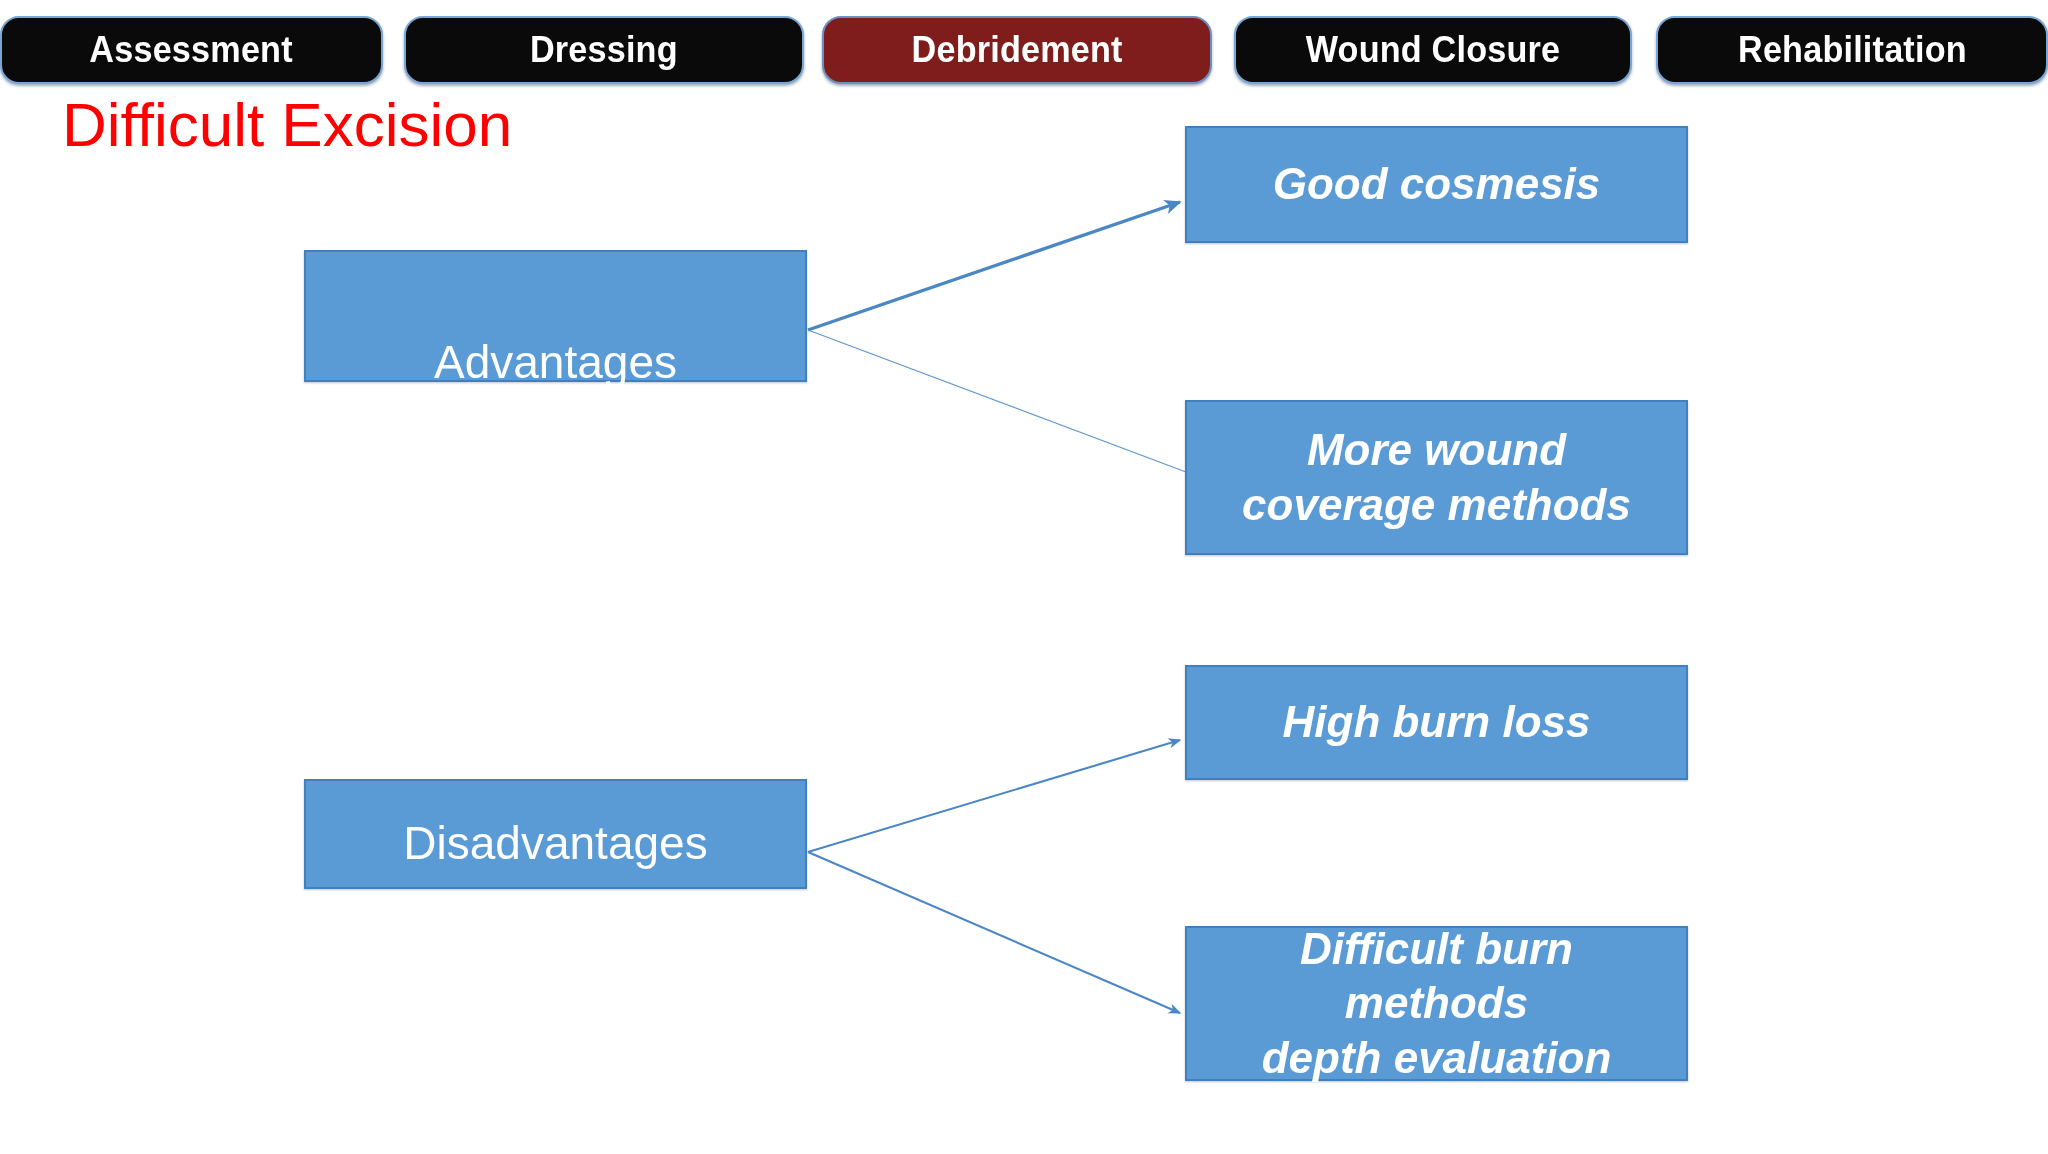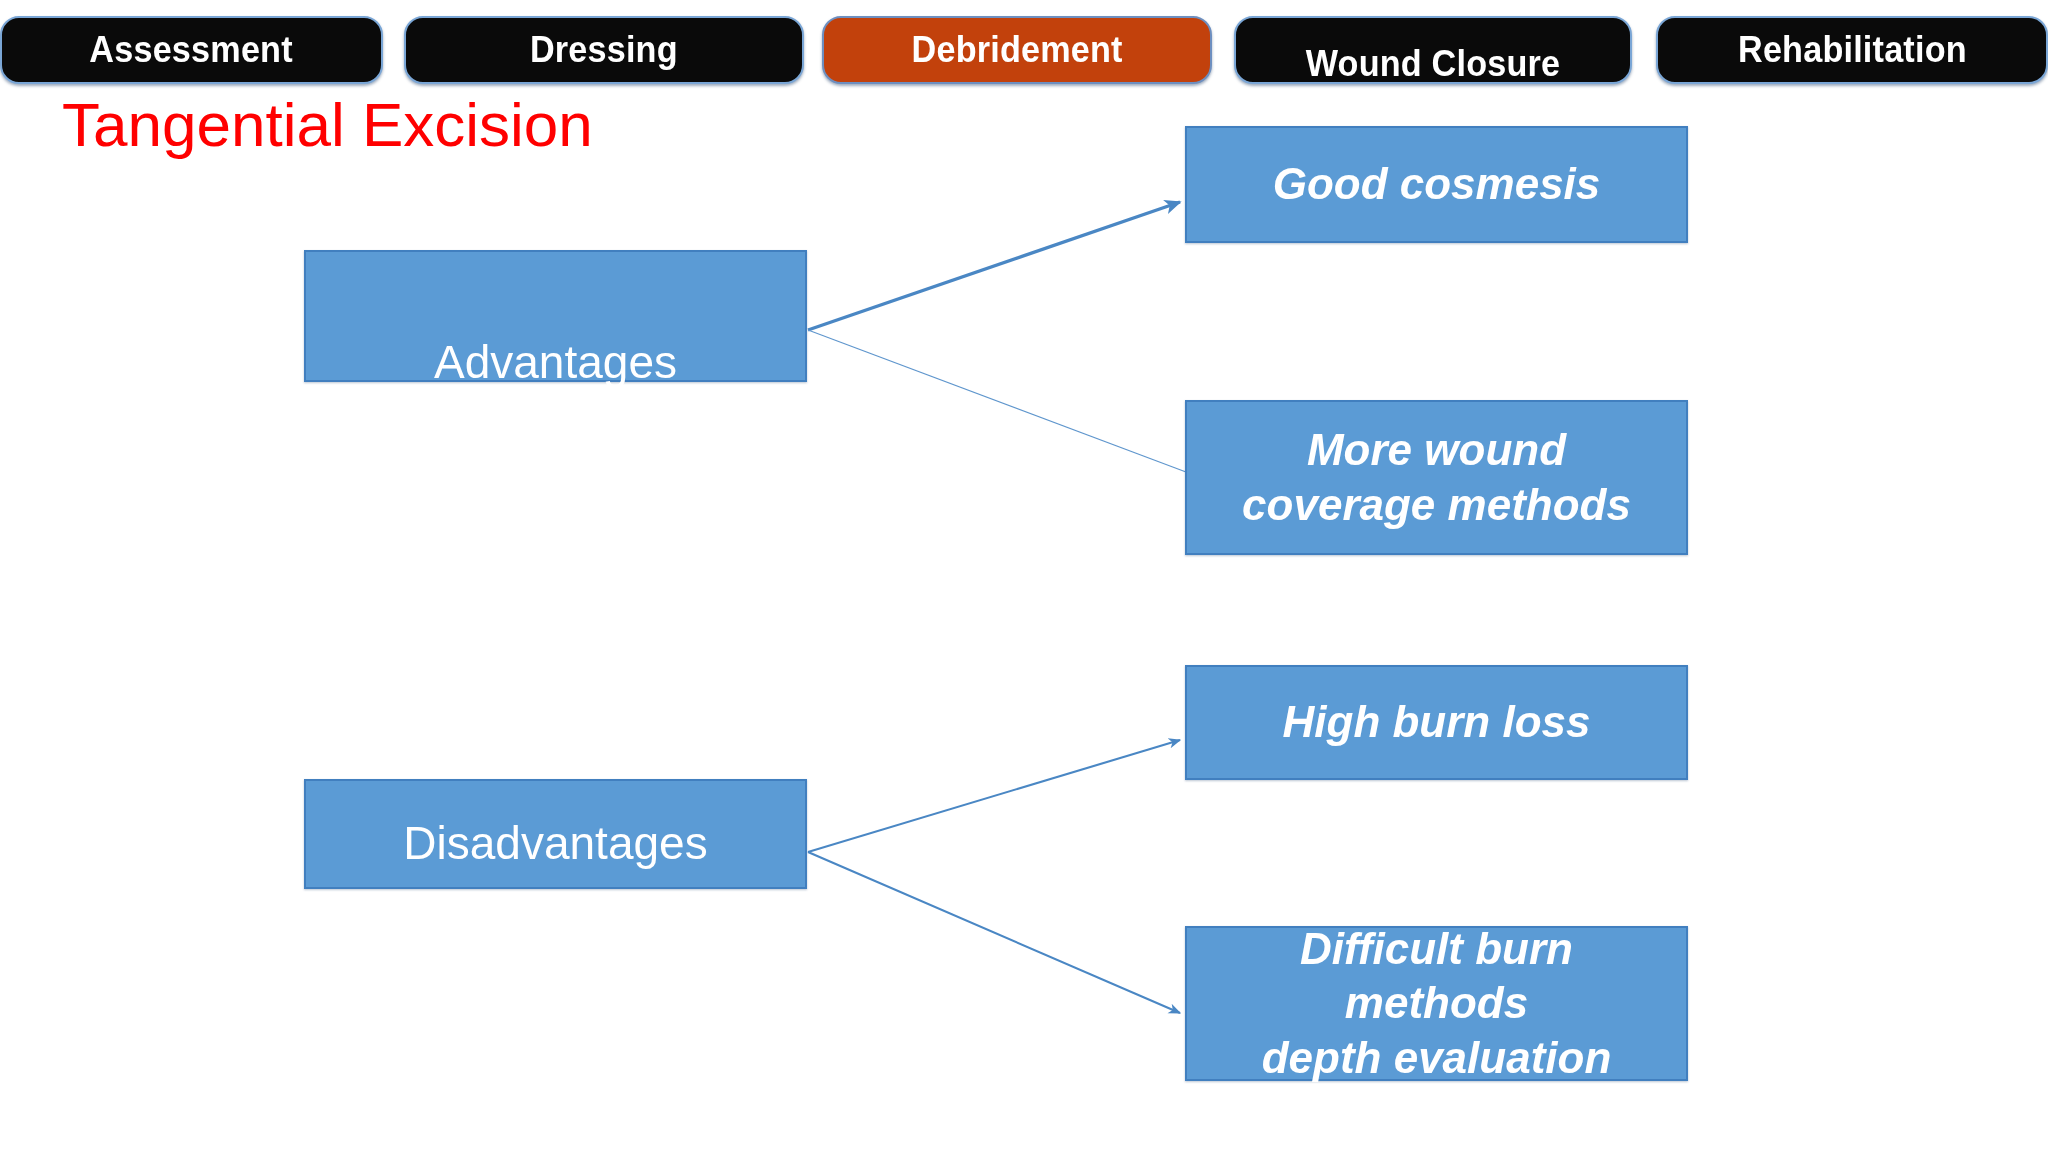--- a/index.html
+++ b/index.html
@@ -50,27 +50,27 @@
   .nav-tab .tab-label {
     font-size: 36px;
     font-weight: bold;
     line-height: 1;
     white-space: nowrap;
     letter-spacing: 0.2px;
     transform: scaleX(0.95);
   }
   .nav-tab.dark        { background: #0a0a0a; }
   .nav-tab.dark .tab-label  { color: #ffffff; }
-  .nav-tab.active      { background: #c2410c; border-color: #6d8fc0; }
+  .nav-tab.active      { background: #7f1d1d; border-color: #6d8fc0; }
   .nav-tab.active .tab-label{ color: #ffffff; }
 
   #tab-0 { left: 0px;    width: 383px; }
   #tab-1 { left: 404px;  width: 400px; }
   #tab-2 { left: 822px;  width: 390px; }
-  #tab-3 { left: 1234px; width: 398px; align-items: flex-end; }
+  #tab-3 { left: 1234px; width: 398px; }
   #tab-4 { left: 1656px; width: 392px; }
 
   
   #slide-title {
     position: absolute;
     left: 62px;
     top: 92px;
     font-size: 62px;
     color: #ff0000;
     font-weight: normal;
@@ -155,21 +155,21 @@
     <div class="nav-tab dark" id="tab-3">
       <span class="tab-label">Wound Closure</span>
     </div>
 
     <div class="nav-tab dark" id="tab-4">
       <span class="tab-label">Rehabilitation</span>
     </div>
 
   </div>
 
-  <div id="slide-title">Tangential Excision</div>
+  <div id="slide-title">Difficult Excision</div>
 
   <svg id="connectors" viewBox="0 0 2048 1154" width="2048" height="1154" xmlns="http://www.w3.org/2000/svg">
     <defs>
       <marker id="arrow-thick" viewBox="0 0 10 10" refX="9" refY="5" markerWidth="5" markerHeight="5" orient="auto-start-reverse">
         <path d="M 0 0.6 L 10 5 L 0 9.4 L 2.6 5 Z" fill="#4a87c4"></path>
       </marker>
       <marker id="arrow-medium" viewBox="0 0 10 10" refX="9" refY="5" markerWidth="6" markerHeight="6" orient="auto-start-reverse">
         <path d="M 0 0.8 L 10 5 L 0 9.2 L 2.8 5 Z" fill="#4a87c4"></path>
       </marker>
     </defs>

